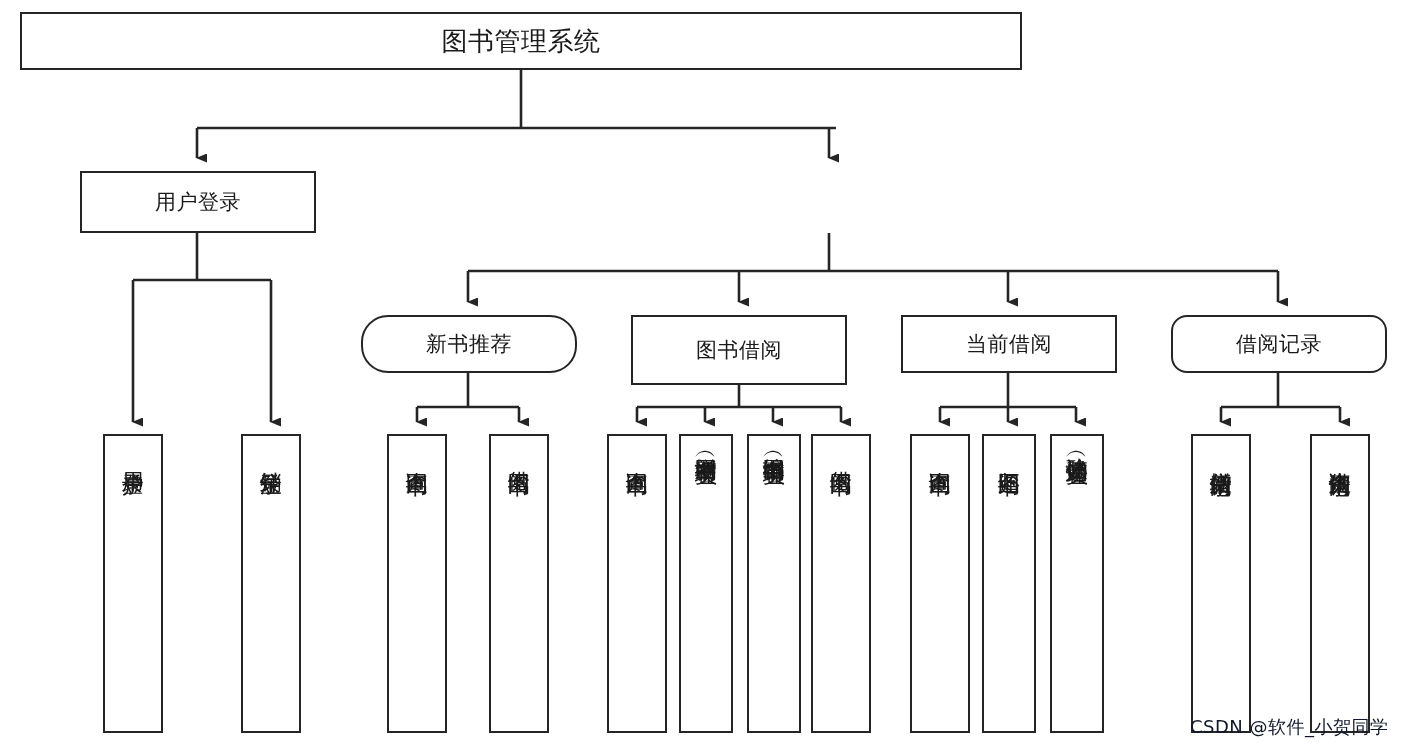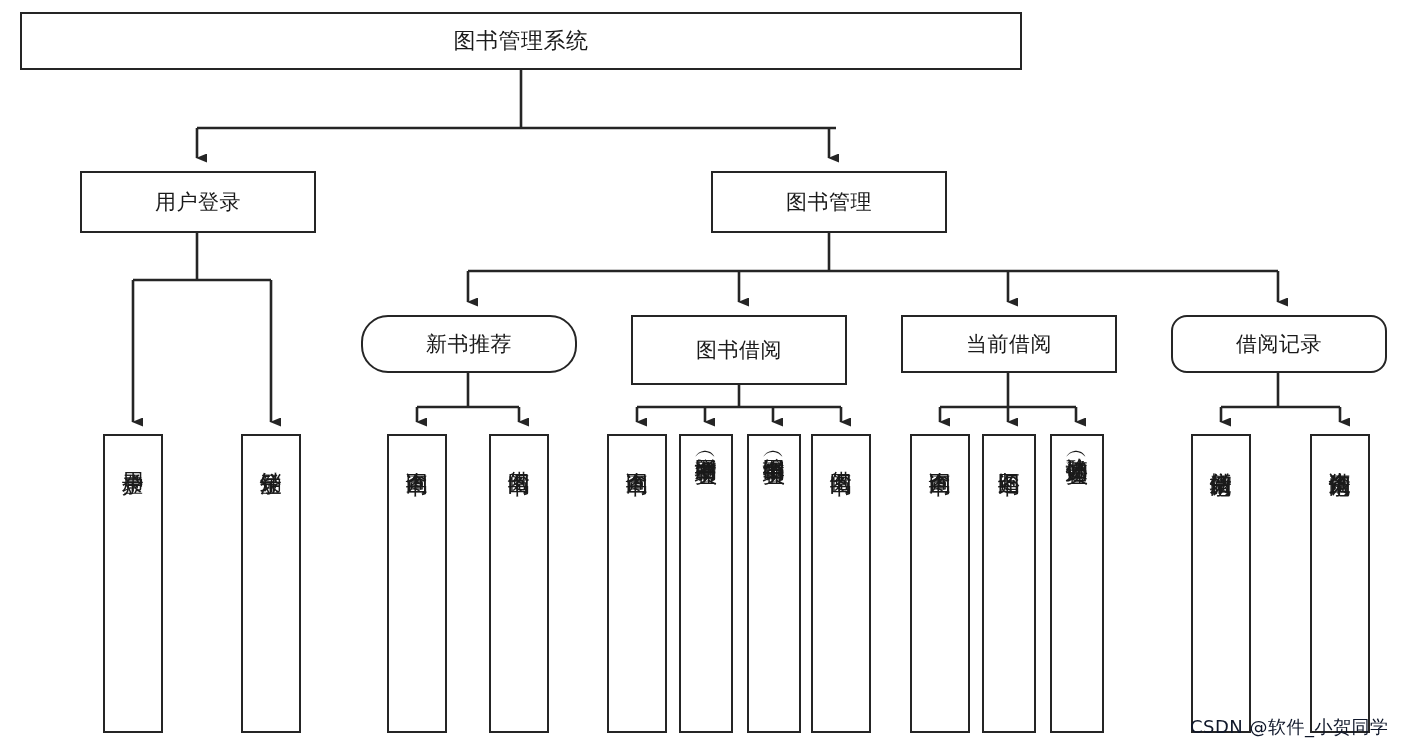--- a/index.html
+++ b/index.html
@@ -36,21 +36,21 @@
     display:block;
     text-align:center;
     line-height:1.18;
     white-space:pre;
   }
   
   .node.h .lbl{
     font-size:21px;
     letter-spacing:0.5px;
   }
-  .node.root .lbl{ font-size:22px; }
+  .node.root .lbl{ font-size:26px; }
   
   .node.v{
     align-items:flex-start;
     padding-top:18px;
   }
   .node.v .lbl{
     writing-mode:vertical-rl;
     text-orientation:upright;
     font-size:22px;
     line-height:1.06;
@@ -124,23 +124,20 @@
   </svg>
 
   <div class="node h root" style="left:20px; top:12px; width:1002px; height:58px;">
     <span class="lbl">图书管理系统</span>
   </div>
 
   <div class="node h" style="left:80px; top:171px; width:236px; height:62px;">
     <span class="lbl">用户登录</span>
   </div>
 
-  <div class="node h" style="left:711px; top:171px; width:236px; height:62px;">
-    <span class="lbl">图书管理</span>
-  </div>
 
   <div class="node h" style="left:361px; top:315px; width:216px; height:58px;border-radius:27px;">
     <span class="lbl">新书推荐</span>
   </div>
 
   <div class="node h" style="left:631px; top:315px; width:216px; height:70px;justify-content:center;">
     <span class="lbl">图书借阅</span>
   </div>
 
   <div class="node h" style="left:901px; top:315px; width:216px; height:58px;">

